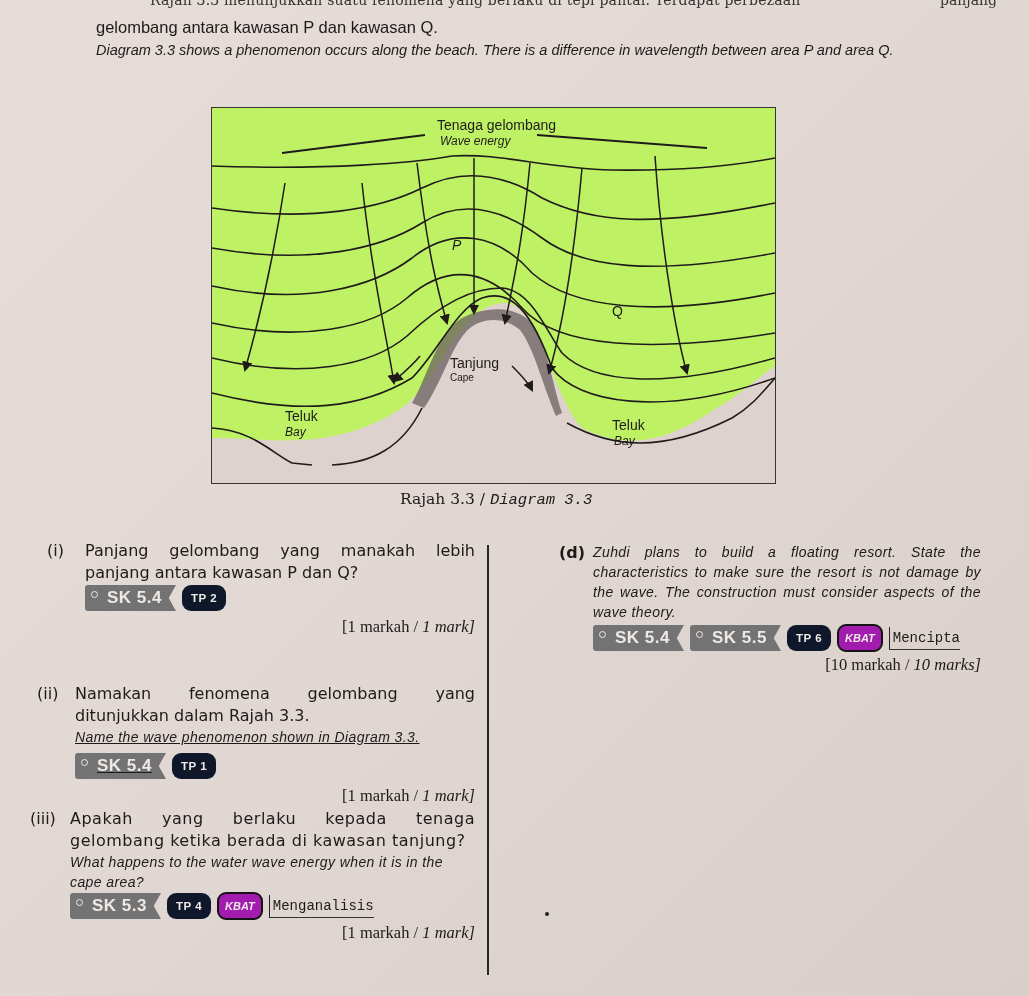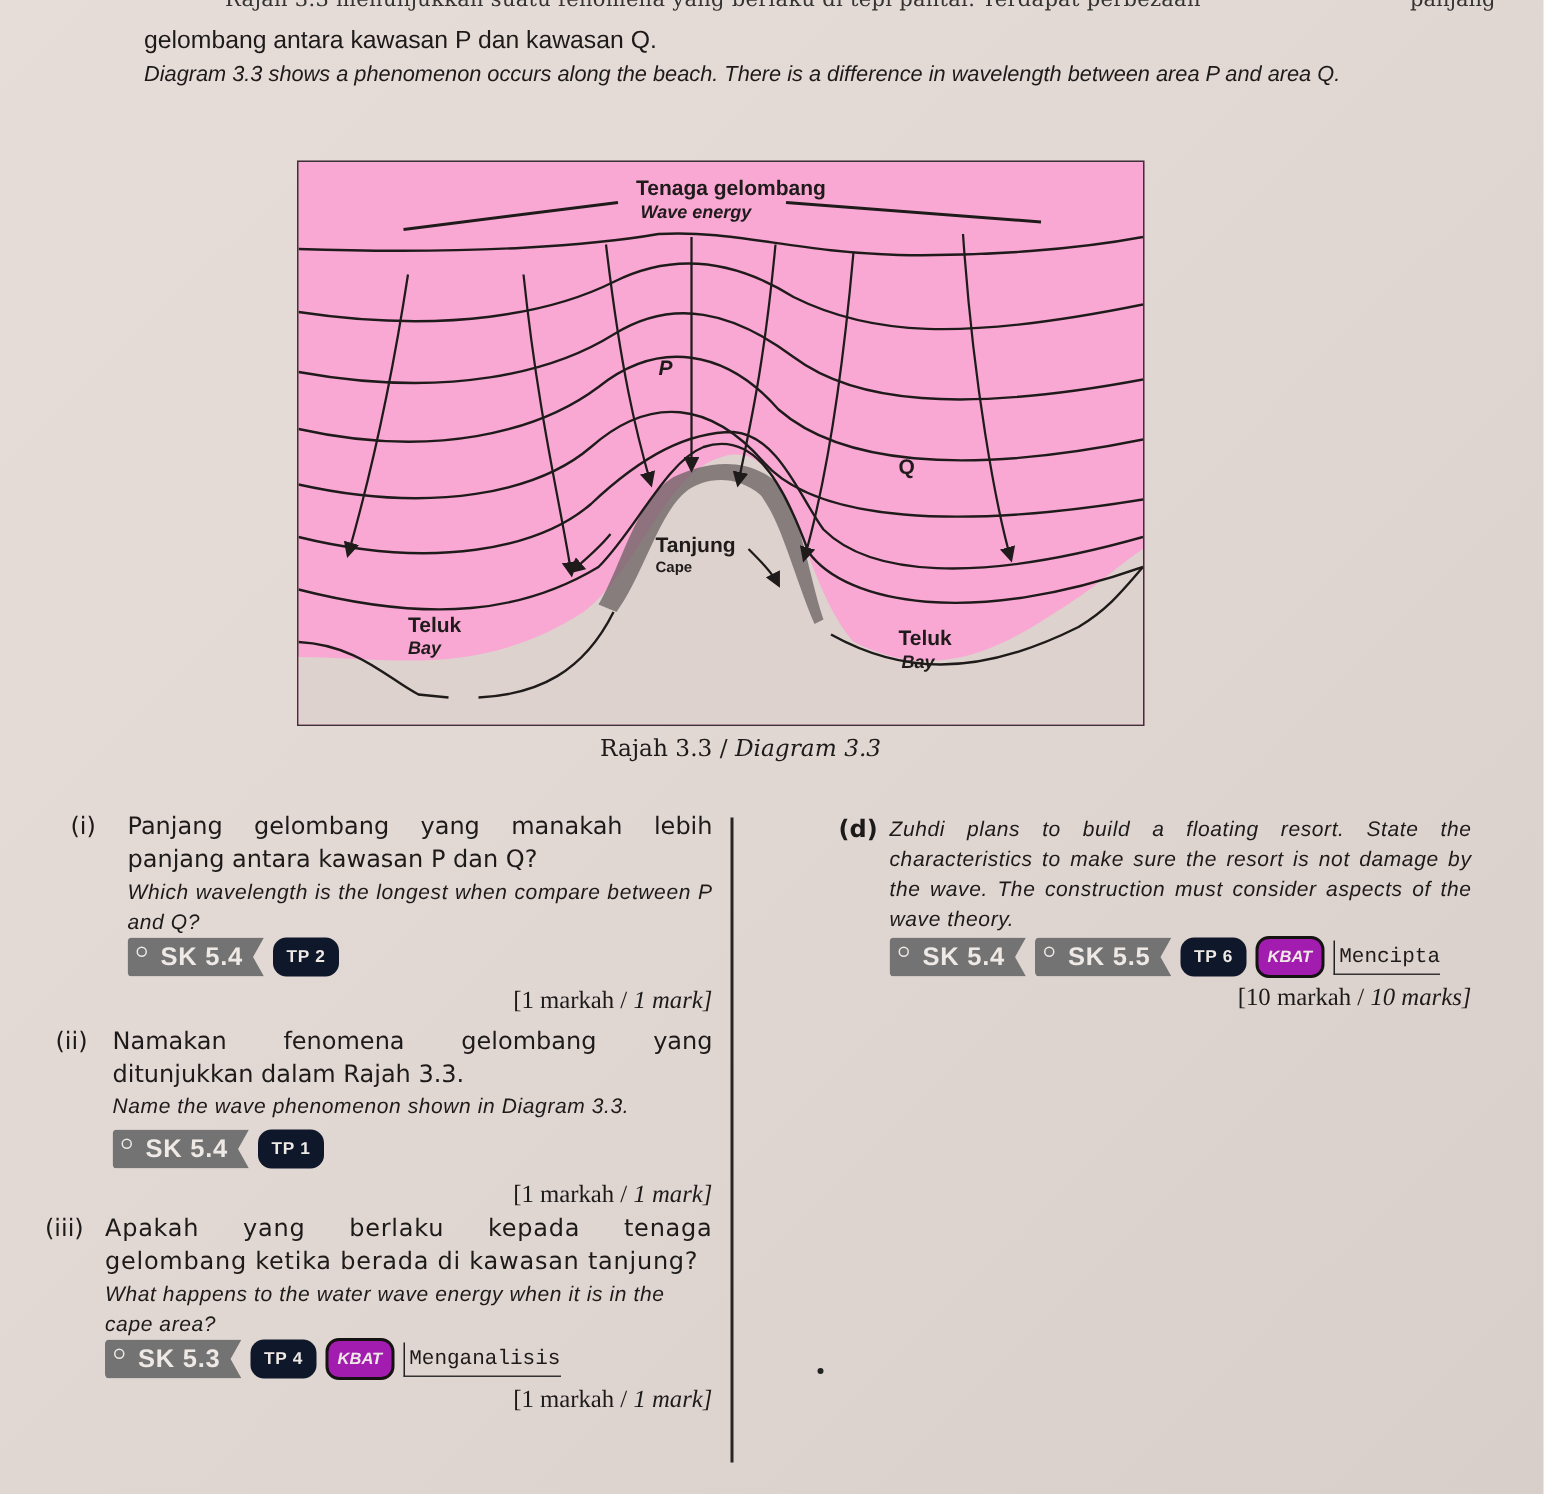--- a/index.html
+++ b/index.html
@@ -9,26 +9,26 @@
     color:#1d1a1a;
     font-family: "Liberation Sans", sans-serif;
   }
   .serif { font-family: "DejaVu Serif", "Liberation Serif", serif; }
   .abs { position:absolute; }
   .top-cut { left:150px; top:-8px; font-size:14px; color:#333; white-space:nowrap; letter-spacing:0.2px; }
   .top-cut-right { left:940px; top:-8px; font-size:14px; color:#333; }
   .intro-ms { left:96px; top:18px; font-size:16.5px; font-family:"Liberation Sans Narrow","Liberation Sans",sans-serif; }
   .intro-en { left:96px; top:40px; width:900px; font-size:14.5px; font-style:italic; line-height:20px; }
   .figure {
-    left:198px; top:107px; width:563px; height:375px;
-    border:1.5px solid #3a3535; background:#f9a8d4;font-weight:bold;
+    left:211px; top:107px; width:563px; height:375px;
+    border:1.5px solid #3a3535; background:#bef264;
   }
   .figure svg { width:100%; height:100%; display:block; }
   .caption { left:400px; top:490px; font-size:15.5px; }
-  .caption i { font-style:italic; }
+  .caption i { font-style:italic;font-family:Liberation Mono, monospace; }
   .divider { left:487px; top:545px; width:1.5px; height:430px; background:#2a2525; }
   .q { font-size:16px; line-height:22px; }
   .q-ms { font-family:"DejaVu Sans","Liberation Sans",sans-serif; }
   .q-en { font-style:italic; font-size:14px; line-height:20px; letter-spacing:0.4px; }
   .num { position:absolute; left:-38px; }
   .mark { font-family:"Liberation Serif", serif; font-size:16.5px; text-align:right; }
   .mark i { font-style:italic; }
   .badges { display:flex; align-items:center; gap:6px; height:20px; }
   .sk {
     background:#737373; color:#efe9e6; font-weight:bold; font-size:17px;
@@ -114,32 +114,31 @@
 
 <div class="abs caption serif">
   <span>Rajah 3.3</span><span> / </span><i>Diagram 3.3</i>
 </div>
 
 <div class="abs divider"></div>
 
 <div class="abs q" style="left:85px; top:540px; width:390px;">
   <span class="num q-ms">(i)</span>
   <div class="q-ms" style="text-align:justify;">Panjang gelombang yang manakah lebih panjang antara kawasan P dan Q?</div>
-  <div class="q-en" style="text-align:justify;">Which wavelength is the longest when compare between P and Q?</div>
   <div class="badges" style="margin-top:4px;">
     <span class="sk">SK 5.4</span>
     <span class="tp">TP 2</span>
   </div>
   <div class="mark" style="margin-top:8px;"><span>[1 markah / </span><i>1 mark]</i></div>
 </div>
 
 <div class="abs q" style="left:75px; top:683px; width:400px;">
   <span class="num q-ms">(ii)</span>
   <div class="q-ms" style="text-align:justify;">Namakan fenomena gelombang yang ditunjukkan dalam Rajah 3.3.</div>
-  <div style="display:flex; align-items:center; gap:6px; flex-wrap:wrap;">
+  <div style="display:flex; align-items:center; gap:6px; flex-wrap:wrap;text-decoration:underline;">
     <span class="q-en">Name the wave phenomenon shown in Diagram 3.3.</span>
     <span class="sk">SK 5.4</span>
     <span class="tp">TP 1</span>
   </div>
   <div class="mark" style="margin-top:6px;"><span>[1 markah / </span><i>1 mark]</i></div>
 </div>
 
 <div class="abs q" style="left:70px; top:808px; width:405px;">
   <span class="num q-ms" style="left:-40px;">(iii)</span>
   <div class="q-ms" style="text-align:justify; letter-spacing:0.5px;">Apakah yang berlaku kepada tenaga gelombang ketika berada di kawasan tanjung?</div>

